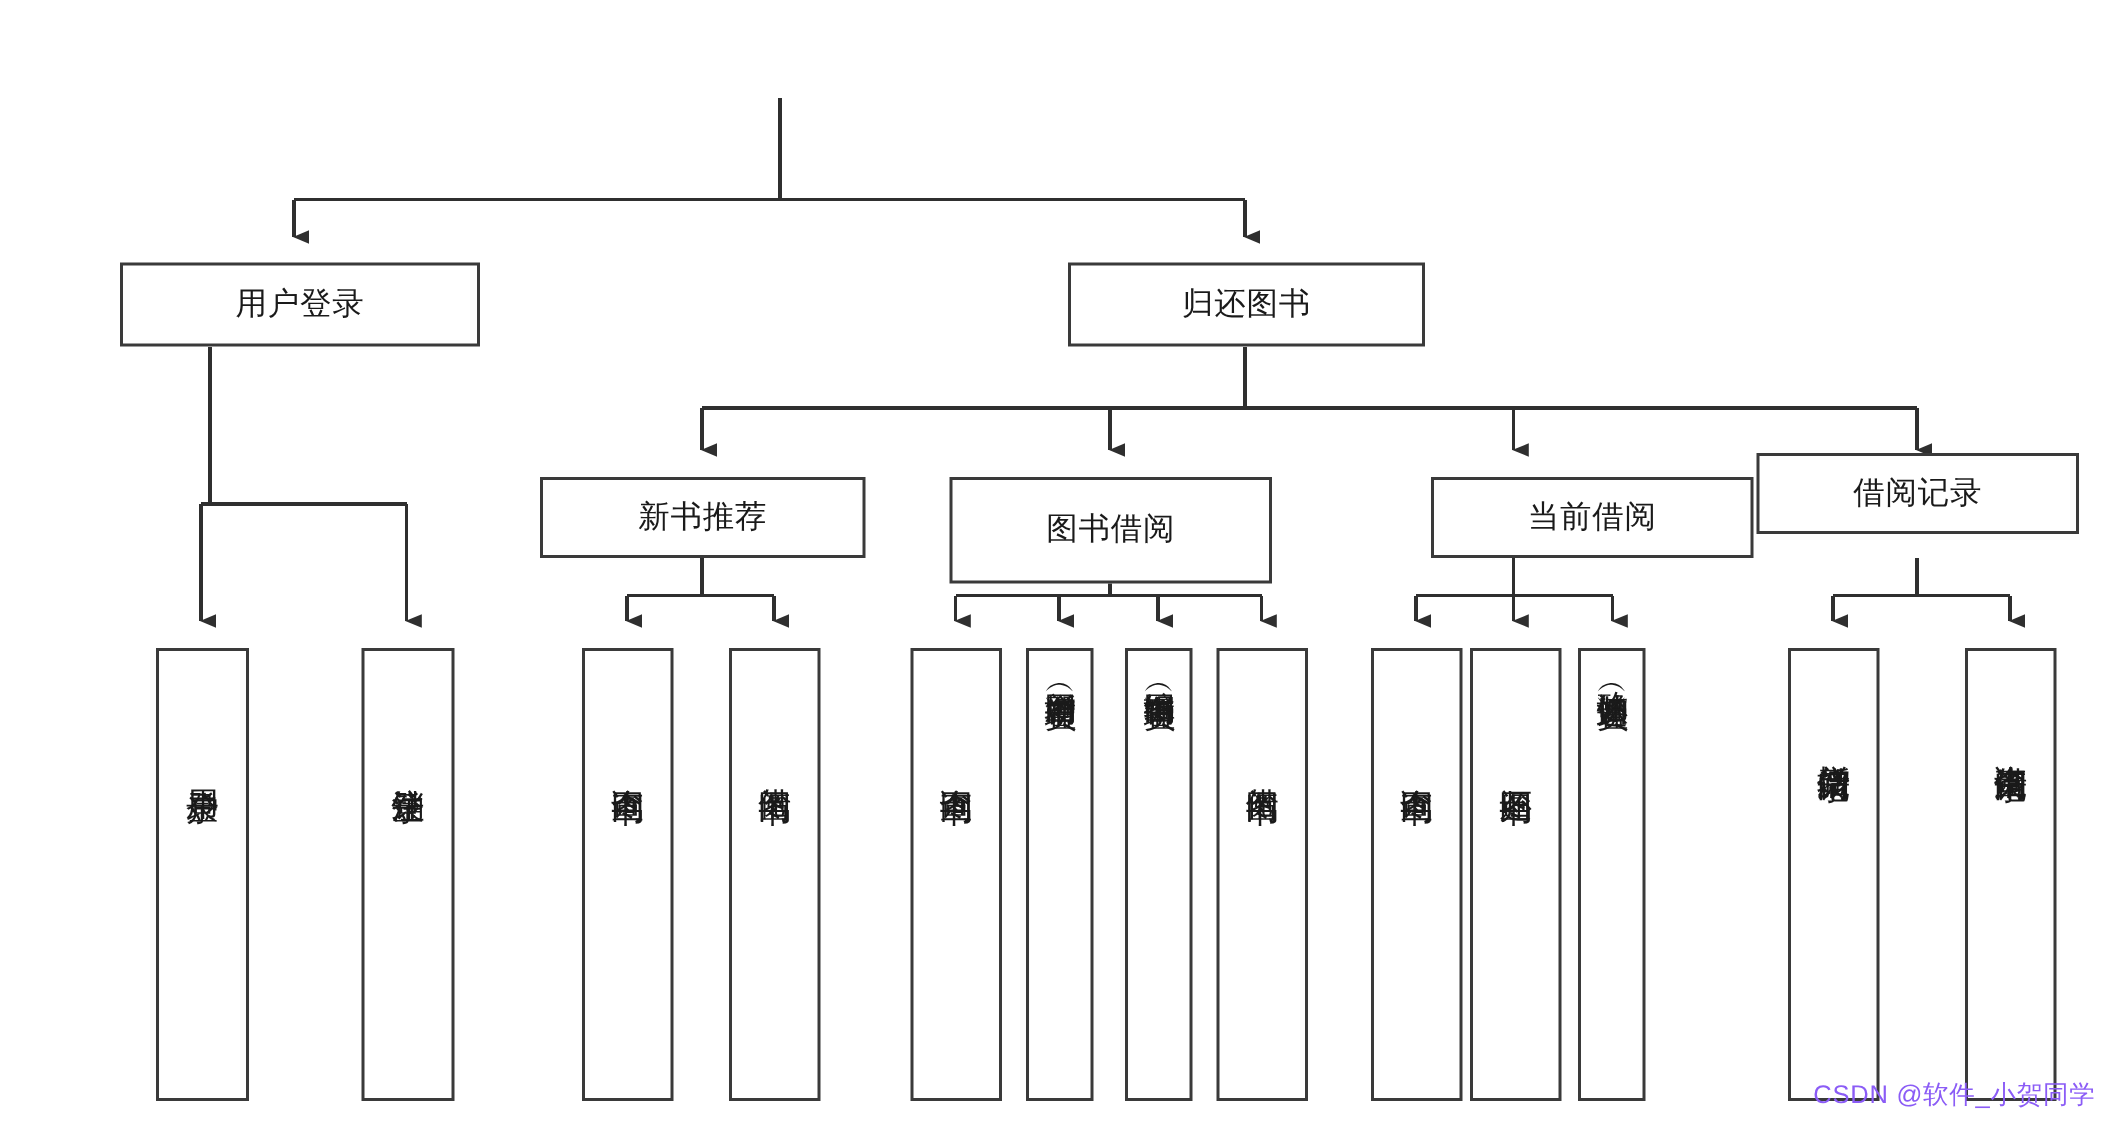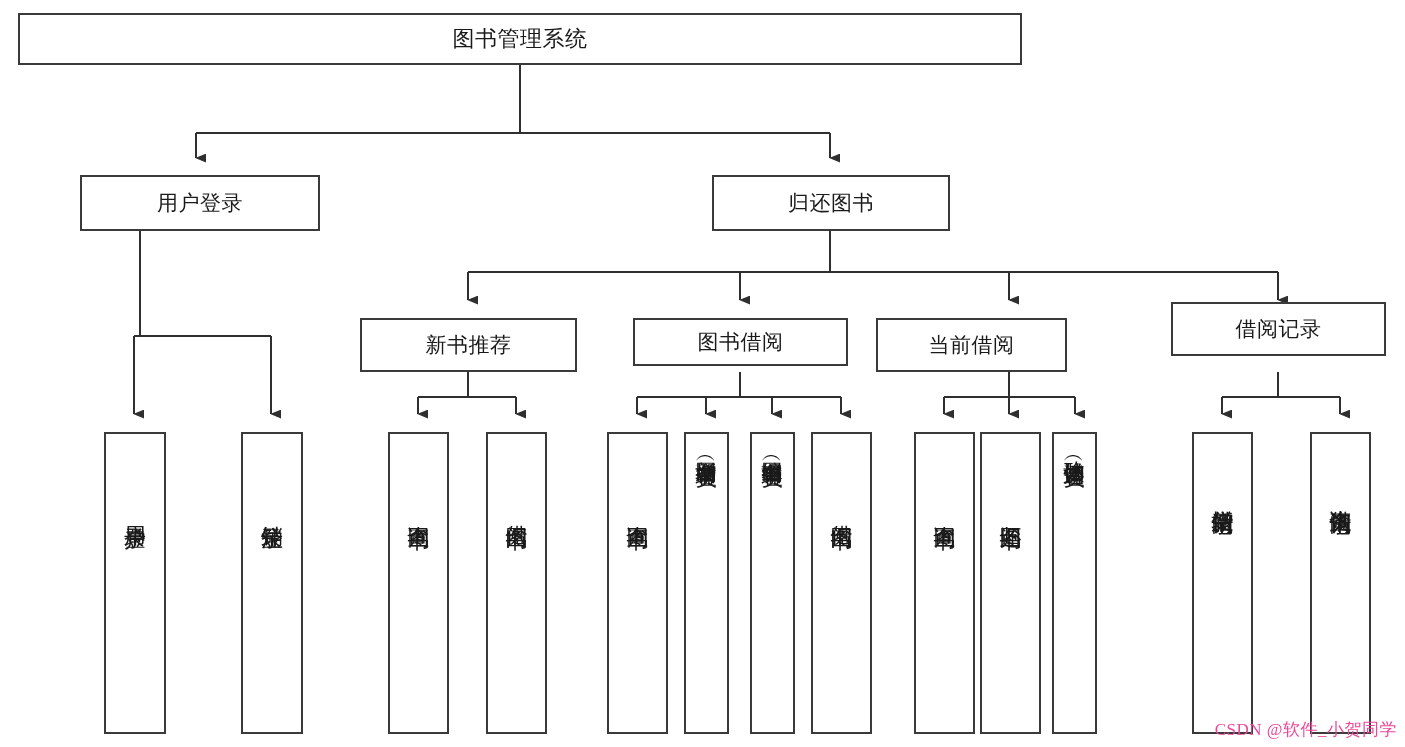--- a/index.html
+++ b/index.html
@@ -74,25 +74,25 @@
     padding-top: 58px;
   }
   .node.vert.short-text {
     padding-top: 74px;
   }
   #watermark {
     position: absolute;
     right: 8px;
     bottom: 6px;
     font-size: 17px;
-    color: #ec4899;
+    color: #8b5cf6;
     letter-spacing: 0.5px;
     z-index: 5;
     white-space: nowrap;
-    font-family: Liberation Serif, serif;
+    font-family: Liberation Sans, sans-serif;
   }
 </style>
 </head>
 <body>
 
 <div id="diagram-root">
 
   <svg id="edge-layer" width="1405" height="747" viewBox="0 0 1405 747">
     <defs>
       <marker id="arrowhead" markerWidth="9" markerHeight="11" refX="4.5" refY="10.2" orient="auto" markerUnits="userSpaceOnUse">
@@ -136,41 +136,38 @@
       <line x1="1009" y1="397" x2="1009" y2="414" marker-end="url(#arrowhead)"></line>
       <line x1="1075" y1="397" x2="1075" y2="414" marker-end="url(#arrowhead)"></line>
 
       <line x1="1278" y1="372" x2="1278" y2="397"></line>
       <line x1="1222" y1="397" x2="1340" y2="397"></line>
       <line x1="1222" y1="397" x2="1222" y2="414" marker-end="url(#arrowhead)"></line>
       <line x1="1340" y1="397" x2="1340" y2="414" marker-end="url(#arrowhead)"></line>
     </g>
   </svg>
 
-  <div class="node horiz root" style="left:18px; top:13px; width:1004px; height:52px;">
-    <span class="node-label">图书管理系统</span>
-  </div>
 
   <div class="node horiz" style="left:80px; top:175px; width:240px; height:56px;">
     <span class="node-label">用户登录</span>
   </div>
 
   <div class="node horiz" style="left:712px; top:175px; width:238px; height:56px;">
     <span class="node-label">归还图书</span>
   </div>
 
   <div class="node horiz" style="left:360px; top:318px; width:217px; height:54px;">
     <span class="node-label">新书推荐</span>
   </div>
 
-  <div class="node horiz" style="left:633px; top:318px; width:215px; height:48px;">
+  <div class="node horiz" style="left:633px; top:318px; width:215px; height:71px;">
     <span class="node-label">图书借阅</span>
   </div>
 
-  <div class="node horiz" style="left:876px; top:318px; width:191px; height:54px;align-items:center;">
+  <div class="node horiz" style="left:954px; top:318px; width:215px; height:54px;align-items:center;">
     <span class="node-label">当前借阅</span>
   </div>
 
   <div class="node horiz" style="left:1171px; top:302px; width:215px; height:54px;">
     <span class="node-label">借阅记录</span>
   </div>
 
   <div class="node vert short-text" style="left:104px; top:432px; width:62px; height:302px;">
     <span class="node-label">用户登录</span>
   </div>

